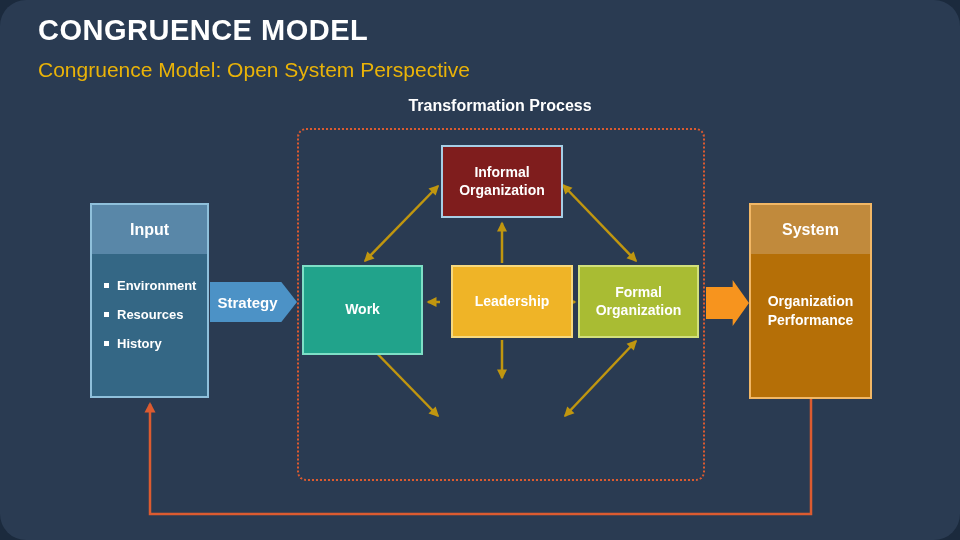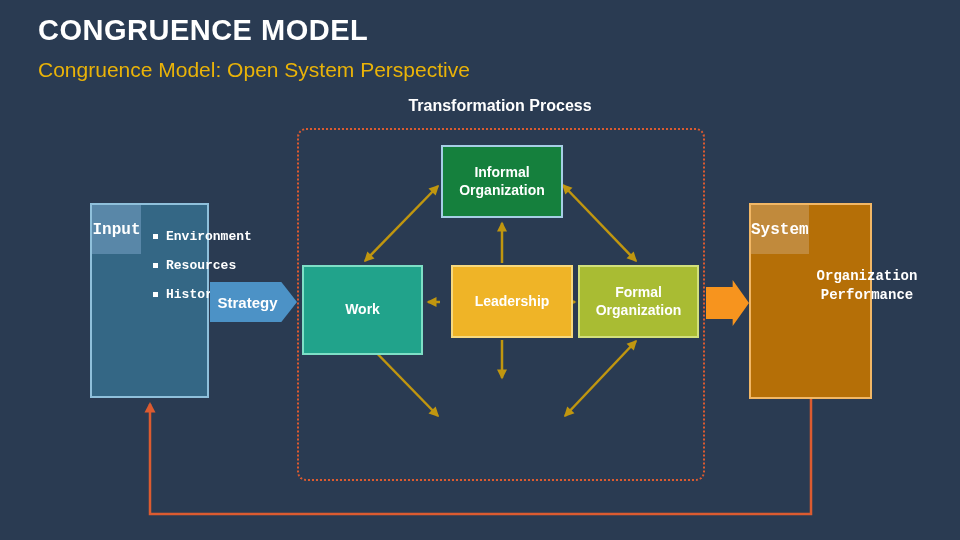--- a/index.html
+++ b/index.html
@@ -1,20 +1,21 @@
 <!DOCTYPE html>
 <html><head>
 <meta charset="utf-8">
 <style>
   html,body { margin:0; padding:0; background:#1b2a3d; }
   .slide {
     position:relative; width:960px; height:540px; overflow:hidden;
     background:#2A3B52;
     font-family:"Liberation Sans", sans-serif;
     color:#fff;
+    border-radius:26px;
   }
   .title {
     position:absolute; left:38px; top:14px;
     font-size:29px; font-weight:bold; letter-spacing:0.5px; color:#fff;
   }
   .subtitle {
     position:absolute; left:38px; top:58px;
     font-size:21px; font-weight:normal; color:#eab308;
   }
   .tp-label {
@@ -25,27 +26,27 @@
     position:absolute; left:297px; top:128px; width:404px; height:349px;
     border:2px dotted #DC5B30; border-radius:9px;
   }
   .arrows { position:absolute; left:0; top:0; pointer-events:none; }
 
   .node {
     position:absolute; display:flex; align-items:center; justify-content:center;
     text-align:center; font-size:14px; font-weight:bold; line-height:1.25;
     color:#fff; box-sizing:border-box; padding:4px;
   }
-  .node-informal  { left:441px; top:145px; width:122px; height:73px; background:#15803d; border:2px solid #A6CEE5; }
+  .node-informal  { left:441px; top:145px; width:122px; height:73px; background:#7f1d1d; border:2px solid #A6CEE5; }
   .node-work      { left:302px; top:265px; width:121px; height:90px; background:#21A38B; border:2px solid #7EDFC6; }
   .node-leadership{ left:451px; top:265px; width:122px; height:73px; background:#EFB427; border:2px solid #F7D97E; }
   .node-formal    { left:578px; top:265px; width:121px; height:73px; background:#A9BC33; border:2px solid #D2E07C; }
   .node-people    { left:441px; top:383px; width:122px; height:75px; background:#F7941E; border:2px solid #FBCE97; }
 
-  .io-box { position:absolute; box-sizing:border-box; display:flex; flex-direction:row;font-family:Liberation Mono, monospace; }
+  .io-box { position:absolute; box-sizing:border-box; display:flex; flex-direction:column; }
   .input-box  { left:90px;  top:203px; width:119px; height:195px; border:2px solid #8FC0DB; background:#346785; }
   .output-box { left:749px; top:203px; width:123px; height:196px; border:2px solid #F2B765; background:#B56F07; }
   .io-header {
     height:49px; flex:0 0 49px; display:flex; align-items:center; justify-content:center;
     font-size:16px; font-weight:bold; color:#fff;
   }
   .input-box  .io-header { background:#5987A8; }
   .output-box .io-header { background:#C18A3C; }
   .io-body { flex:1; display:flex; flex-direction:column; }
   .input-list { padding:24px 8px 0 10px; display:flex; flex-direction:column; gap:14px; }

